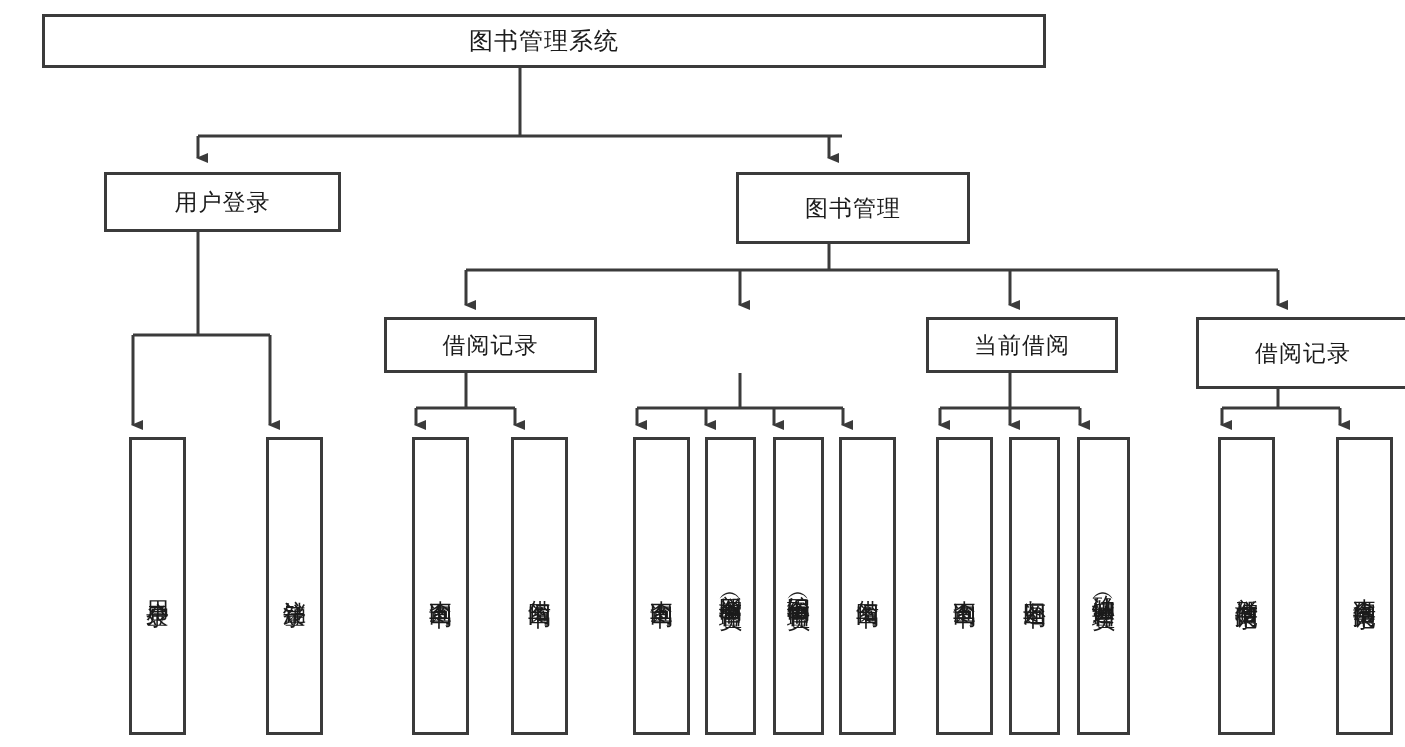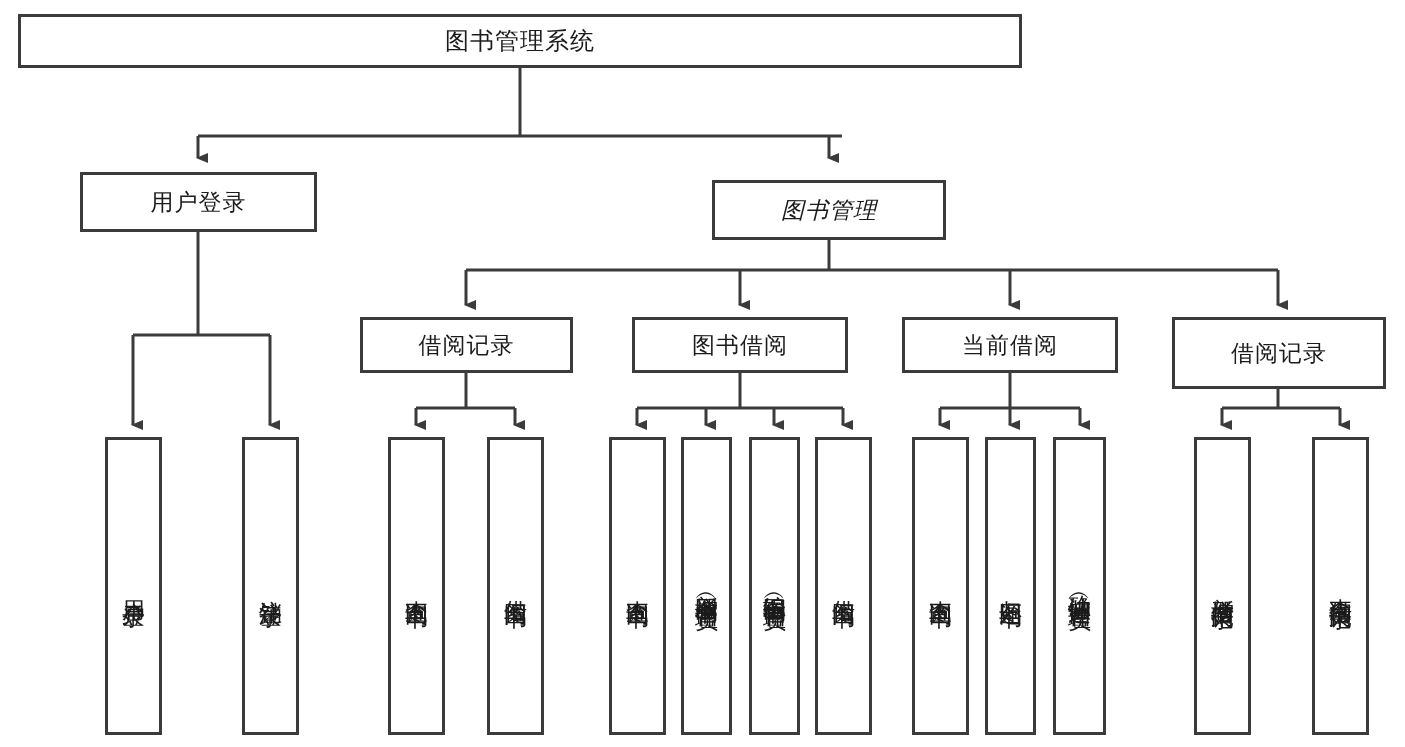--- a/index.html
+++ b/index.html
@@ -10,20 +10,21 @@
   #canvas{position:absolute;left:0;top:0;width:1405px;height:747px;}
   .svg-layer{position:absolute;left:0;top:0;width:1405px;height:747px;}
 
   .node{
     position:absolute;
     box-sizing:border-box;
     background:#ffffff;
     border:3px solid #3b3b3b;
     display:flex;align-items:center;justify-content:center;
     color:#1b1b1b;
+    margin-left:24px;
   }
   .node.h{ 
     font-size:23px;
     letter-spacing:1px;
   }
   .node.root{font-size:24px;}
   .node.v{ 
     font-size:23px;
     align-items:center;
     padding:6px 0;
@@ -101,31 +102,28 @@
     </g>
   </svg>
 
   <div class="node h root" style="left:18px;top:14px;width:1004px;height:54px;">
     <span>图书管理系统</span>
   </div>
 
   <div class="node h" style="left:80px;top:172px;width:237px;height:60px;">
     <span>用户登录</span>
   </div>
-  <div class="node h" style="left:712px;top:180px;width:234px;height:60px;font-style:italic;">
+  <div class="node h" style="left:712px;top:172px;width:234px;height:72px;">
     <span>图书管理</span>
   </div>
 
   <div class="node h" style="left:360px;top:317px;width:213px;height:56px;">
     <span>借阅记录</span>
   </div>
-  <div class="node h" style="left:632px;top:317px;width:216px;height:56px;">
-    <span>图书借阅</span>
-  </div>
-  <div class="node h" style="left:902px;top:317px;width:216px;height:56px;">
+  <div class="node h" style="left:902px;top:317px;width:192px;height:56px;">
     <span>当前借阅</span>
   </div>
   <div class="node h" style="left:1172px;top:317px;width:214px;height:72px;">
     <span>借阅记录</span>
   </div>
 
   <div class="node v" style="left:105px;top:437px;width:57px;height:298px;">
     <span class="vtext">用户登录</span>
   </div>
   <div class="node v" style="left:242px;top:437px;width:57px;height:298px;">

